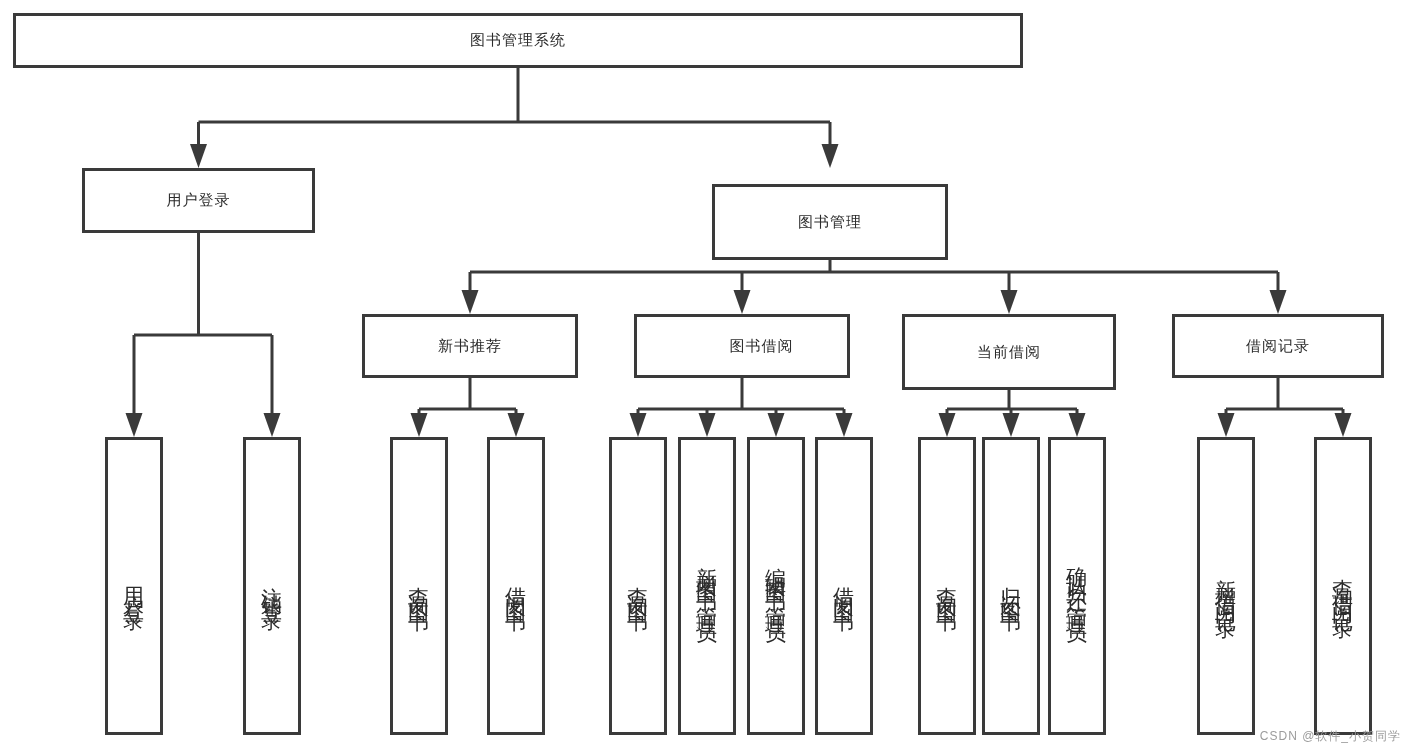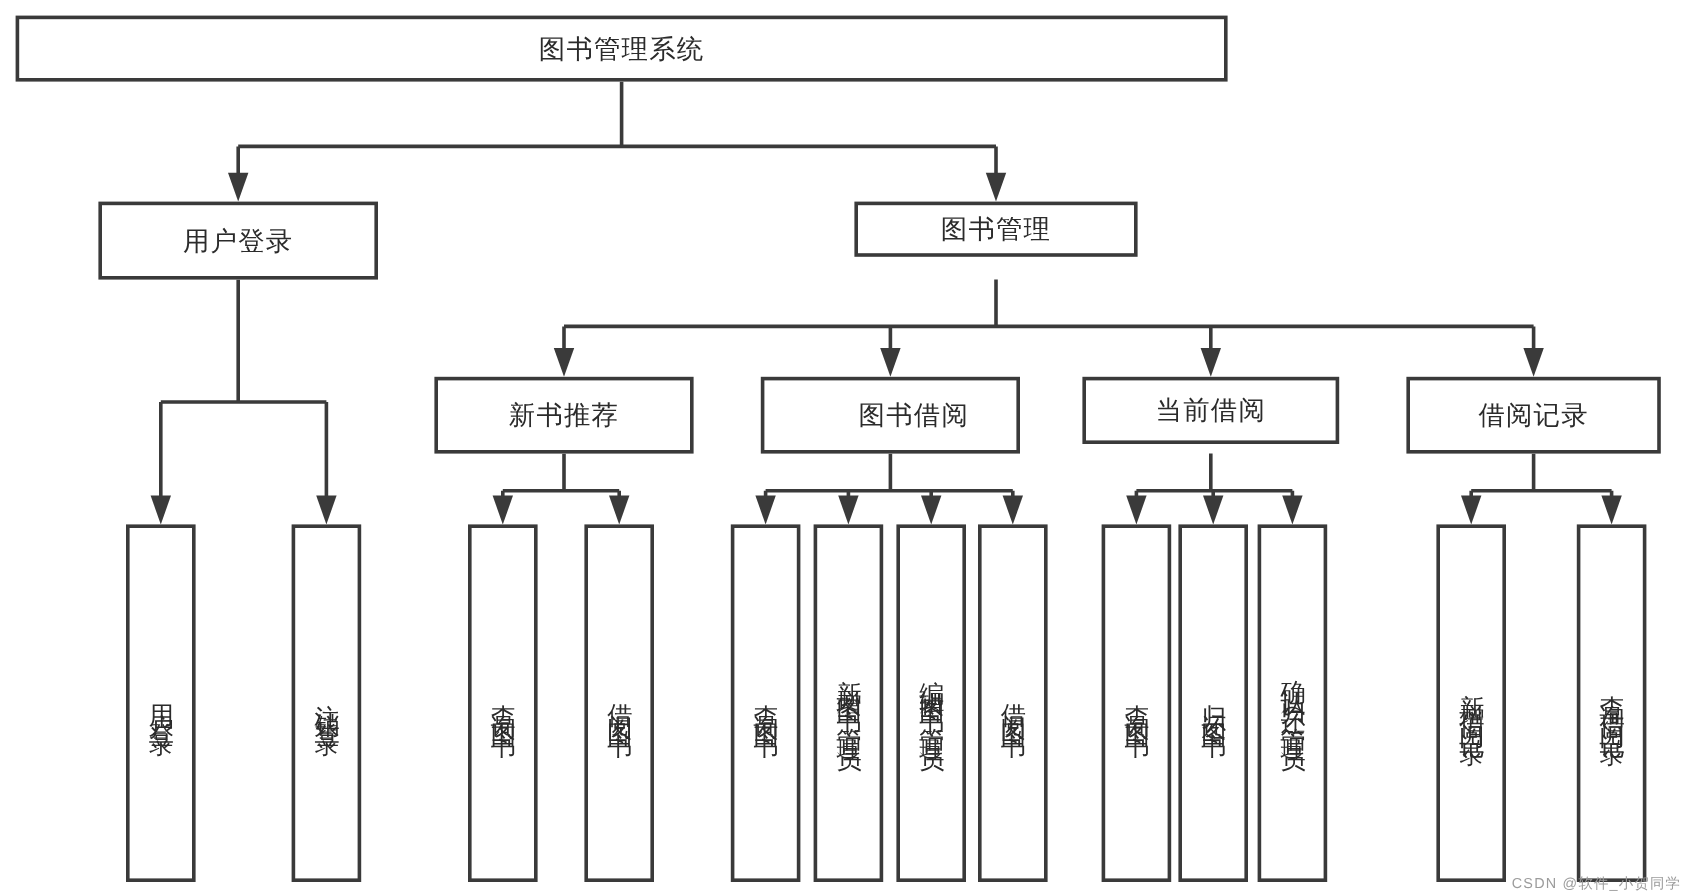--- a/index.html
+++ b/index.html
@@ -17,21 +17,21 @@
     position: absolute; left: 0; top: 0;
   }
   .hnode {
     position: absolute;
     box-sizing: border-box;
     border: 3px solid #3a3a3a;
     background: #ffffff;
     display: flex;
     align-items: center;
     justify-content: center;
-    font-size: 22px;
+    font-size: 15px;
     color: #2b2b2b;
     letter-spacing: 1px;
   }
   .vnode {
     position: absolute;
     box-sizing: border-box;
     border: 3px solid #3a3a3a;
     background: #ffffff;
     display: flex;
     align-items: center;
@@ -100,31 +100,31 @@
     </g>
   </svg>
 
   <div class="hnode" style="left:13px; top:13px; width:1010px; height:55px;">
     <span>图书管理系统</span>
   </div>
 
   <div class="hnode" style="left:82px; top:168px; width:233px; height:65px;">
     <span>用户登录</span>
   </div>
-  <div class="hnode" style="left:712px; top:168px; width:236px; height:46px;">
+  <div class="hnode" style="left:712px; top:184px; width:236px; height:76px;">
     <span>图书管理</span>
   </div>
 
   <div class="hnode" style="left:362px; top:314px; width:216px; height:64px;">
     <span>新书推荐</span>
   </div>
   <div class="hnode" style="left:634px; top:314px; width:216px; height:64px;padding-left:39px;">
     <span>图书借阅</span>
   </div>
-  <div class="hnode" style="left:902px; top:314px; width:214px; height:56px;">
+  <div class="hnode" style="left:902px; top:314px; width:214px; height:76px;">
     <span>当前借阅</span>
   </div>
   <div class="hnode" style="left:1172px; top:314px; width:212px; height:64px;">
     <span>借阅记录</span>
   </div>
 
   <div class="vnode" style="left:105px; top:437px; width:58px; height:298px;">
     <span class="vlbl">用户登录</span>
   </div>
   <div class="vnode" style="left:243px; top:437px; width:58px; height:298px;">

